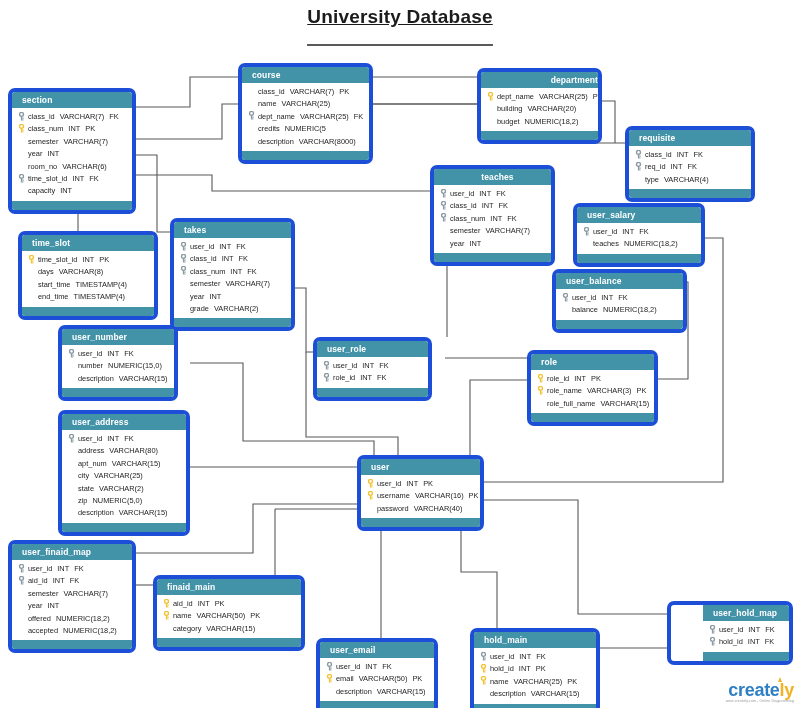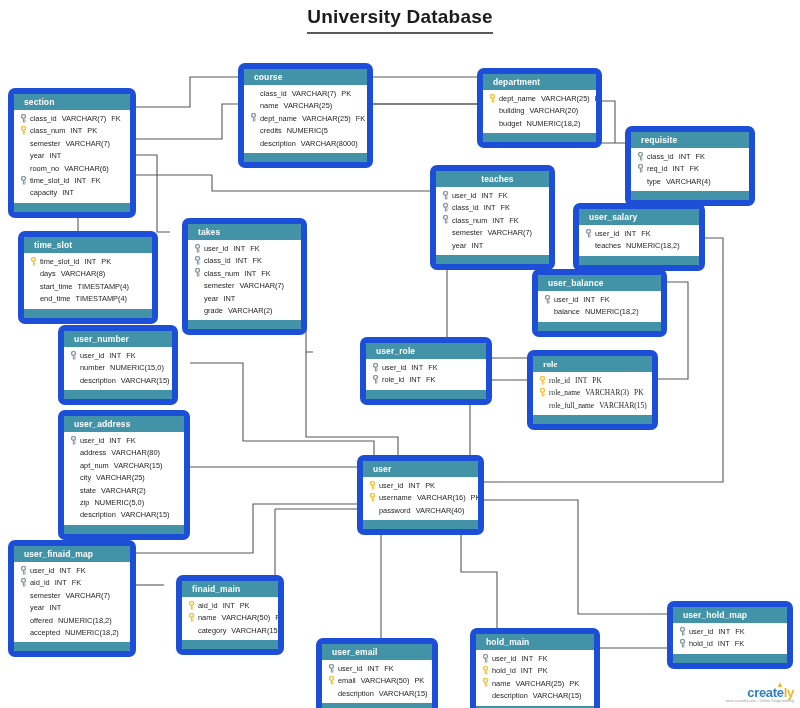--- a/index.html
+++ b/index.html
@@ -28,43 +28,44 @@
     top: 6px;
     width: 800px;
     text-align: center;
     font-size: 19px;
     font-weight: bold;
     color: #1b1b1b;
     letter-spacing: .2px;
   }
   #diagram-title span.tt {
     display: inline-block;
-    padding-bottom: 4px;
+    padding-bottom: 16px;
     border-bottom: 2px solid #5a5a5a;
+    text-decoration: underline;
   }
   
   #connectors {
     position: absolute;
     left: 0;
     top: 0;
     width: 800px;
     height: 708px;
     pointer-events: none;
   }
   #connectors polyline, #connectors line, #connectors path {
     fill: none;
     stroke: #585858;
     stroke-width: 1.1;
   }
   
   .entity {
     position: absolute;
     box-sizing: border-box;
     background: #ffffff;
-    border: 6px solid #1d4ed8;
+    border: 4px solid #1d4ed8;
     border-radius: 7px;
     box-shadow: 0 0 0 0 transparent;
     overflow: hidden;
   }
   .entity .hdr {
     background: #4292a8;
     color: #ffffff;
     font-size: 8.5px;
     font-weight: bold;
     padding: 3px 0 3px 10px;
@@ -105,21 +106,21 @@
   .attr .kt { }
   
   #watermark {
     position: absolute;
     right: 6px;
     bottom: 4px;
     text-align: right;
     line-height: 1;
   }
   #watermark .logo {
-    font-size: 13px;
+    font-size: 18px;
     font-weight: bold;
     color: #2f7fc4;
     letter-spacing: -.3px;
   }
   #watermark .logo .ly { color: #f0b323; }
   #watermark .sub {
     font-size: 3.6px;
     color: #9a9a9a;
     letter-spacing: .1px;
     margin-top: 1px;
@@ -294,21 +295,21 @@
             <span class="ty">NUMERIC(5</span>
           </div>
           <div class="attr">
             <span class="keyslot"></span>
             <span class="nm">description</span>
             <span class="ty">VARCHAR(8000)</span>
           </div>
         </div>
         <div class="ftr"></div>
       </div>
-      <div class="entity" style="left: 477px; top: 68px; width: 125px;">
+      <div class="entity" style="left: 477px; top: 68px; width: 125px; text-align: right;">
         <div class="hdr">department</div>
         <div class="body">
           <div class="attr">
             <span class="keyslot">
               <svg width="9" height="9" viewBox="0 0 10 10">
                 <circle cx="5" cy="2.6" r="2.2" fill="none" stroke="#f2c230" stroke-width="1.5"></circle>
                 <rect x="4.3" y="4.4" width="1.4" height="5" fill="#f2c230"></rect>
                 <rect x="5.7" y="6.2" width="1.8" height="1.2" fill="#f2c230"></rect>
                 <rect x="5.7" y="8.2" width="1.5" height="1.2" fill="#f2c230"></rect>
               </svg>
@@ -473,21 +474,21 @@
             <span class="ty">TIMESTAMP(4)</span>
           </div>
           <div class="attr">
             <span class="keyslot"></span>
             <span class="nm">end_time</span>
             <span class="ty">TIMESTAMP(4)</span>
           </div>
         </div>
         <div class="ftr"></div>
       </div>
-      <div class="entity" style="left: 182px; top: 218px; width: 125px;">
+      <div class="entity" style="left: 170px; top: 218px; width: 125px;">
         <div class="hdr">takes</div>
         <div class="body">
           <div class="attr">
             <span class="keyslot">
               <svg width="9" height="9" viewBox="0 0 10 10">
                 <circle cx="5" cy="2.6" r="2.2" fill="none" stroke="#8a9aa3" stroke-width="1.5"></circle>
                 <rect x="4.3" y="4.4" width="1.4" height="5" fill="#8a9aa3"></rect>
                 <rect x="5.7" y="6.2" width="1.8" height="1.2" fill="#8a9aa3"></rect>
                 <rect x="5.7" y="8.2" width="1.5" height="1.2" fill="#8a9aa3"></rect>
               </svg>
@@ -533,21 +534,21 @@
             <span class="ty">INT</span>
           </div>
           <div class="attr">
             <span class="keyslot"></span>
             <span class="nm">grade</span>
             <span class="ty">VARCHAR(2)</span>
           </div>
         </div>
         <div class="ftr"></div>
       </div>
-      <div class="entity" style="left: 532px; top: 269px; width: 135px;">
+      <div class="entity" style="left: 552px; top: 269px; width: 135px;">
         <div class="hdr">user_balance</div>
         <div class="body">
           <div class="attr">
             <span class="keyslot">
               <svg width="9" height="9" viewBox="0 0 10 10">
                 <circle cx="5" cy="2.6" r="2.2" fill="none" stroke="#8a9aa3" stroke-width="1.5"></circle>
                 <rect x="4.3" y="4.4" width="1.4" height="5" fill="#8a9aa3"></rect>
                 <rect x="5.7" y="6.2" width="1.8" height="1.2" fill="#8a9aa3"></rect>
                 <rect x="5.7" y="8.2" width="1.5" height="1.2" fill="#8a9aa3"></rect>
               </svg>
@@ -586,21 +587,21 @@
             <span class="ty">NUMERIC(15,0)</span>
           </div>
           <div class="attr">
             <span class="keyslot"></span>
             <span class="nm">description</span>
             <span class="ty">VARCHAR(15)</span>
           </div>
         </div>
         <div class="ftr"></div>
       </div>
-      <div class="entity" style="left: 313px; top: 337px; width: 132px; margin-left: 47px;">
+      <div class="entity" style="left: 313px; top: 337px; width: 119px;">
         <div class="hdr">user_role</div>
         <div class="body">
           <div class="attr">
             <span class="keyslot">
               <svg width="9" height="9" viewBox="0 0 10 10">
                 <circle cx="5" cy="2.6" r="2.2" fill="none" stroke="#8a9aa3" stroke-width="1.5"></circle>
                 <rect x="4.3" y="4.4" width="1.4" height="5" fill="#8a9aa3"></rect>
                 <rect x="5.7" y="6.2" width="1.8" height="1.2" fill="#8a9aa3"></rect>
                 <rect x="5.7" y="8.2" width="1.5" height="1.2" fill="#8a9aa3"></rect>
               </svg>
@@ -618,21 +619,21 @@
                 <rect x="5.7" y="8.2" width="1.5" height="1.2" fill="#8a9aa3"></rect>
               </svg>
             </span>
             <span class="nm">role_id</span>
             <span class="ty">INT</span>
             <span class="kt">FK</span>
           </div>
         </div>
         <div class="ftr"></div>
       </div>
-      <div class="entity" style="left: 527px; top: 350px; width: 131px; font-family: Liberation Serif, serif;">
+      <div class="entity" style="left: 527px; top: 350px; width: 131px;">
         <div class="hdr">role</div>
         <div class="body">
           <div class="attr">
             <span class="keyslot">
               <svg width="9" height="9" viewBox="0 0 10 10">
                 <circle cx="5" cy="2.6" r="2.2" fill="none" stroke="#f2c230" stroke-width="1.5"></circle>
                 <rect x="4.3" y="4.4" width="1.4" height="5" fill="#f2c230"></rect>
                 <rect x="5.7" y="6.2" width="1.8" height="1.2" fill="#f2c230"></rect>
                 <rect x="5.7" y="8.2" width="1.5" height="1.2" fill="#f2c230"></rect>
               </svg>
@@ -793,21 +794,21 @@
             <span class="ty">NUMERIC(18,2)</span>
           </div>
           <div class="attr">
             <span class="keyslot"></span>
             <span class="nm">accepted</span>
             <span class="ty">NUMERIC(18,2)</span>
           </div>
         </div>
         <div class="ftr"></div>
       </div>
-      <div class="entity" style="left: 176px; top: 575px; width: 108px;">
+      <div class="entity" style="left: 153px; top: 575px; width: 152px;">
         <div class="hdr">finaid_main</div>
         <div class="body">
           <div class="attr">
             <span class="keyslot">
               <svg width="9" height="9" viewBox="0 0 10 10">
                 <circle cx="5" cy="2.6" r="2.2" fill="none" stroke="#f2c230" stroke-width="1.5"></circle>
                 <rect x="4.3" y="4.4" width="1.4" height="5" fill="#f2c230"></rect>
                 <rect x="5.7" y="6.2" width="1.8" height="1.2" fill="#f2c230"></rect>
                 <rect x="5.7" y="8.2" width="1.5" height="1.2" fill="#f2c230"></rect>
               </svg>
@@ -830,21 +831,21 @@
             <span class="kt">PK</span>
           </div>
           <div class="attr">
             <span class="keyslot"></span>
             <span class="nm">category</span>
             <span class="ty">VARCHAR(15)</span>
           </div>
         </div>
         <div class="ftr"></div>
       </div>
-      <div class="entity" style="left: 667px; top: 601px; width: 126px;">
+      <div class="entity" style="left: 667px; top: 601px; width: 126px; padding-left: 32px;">
         <div class="hdr">user_hold_map</div>
         <div class="body">
           <div class="attr">
             <span class="keyslot">
               <svg width="9" height="9" viewBox="0 0 10 10">
                 <circle cx="5" cy="2.6" r="2.2" fill="none" stroke="#8a9aa3" stroke-width="1.5"></circle>
                 <rect x="4.3" y="4.4" width="1.4" height="5" fill="#8a9aa3"></rect>
                 <rect x="5.7" y="6.2" width="1.8" height="1.2" fill="#8a9aa3"></rect>
                 <rect x="5.7" y="8.2" width="1.5" height="1.2" fill="#8a9aa3"></rect>
               </svg>

